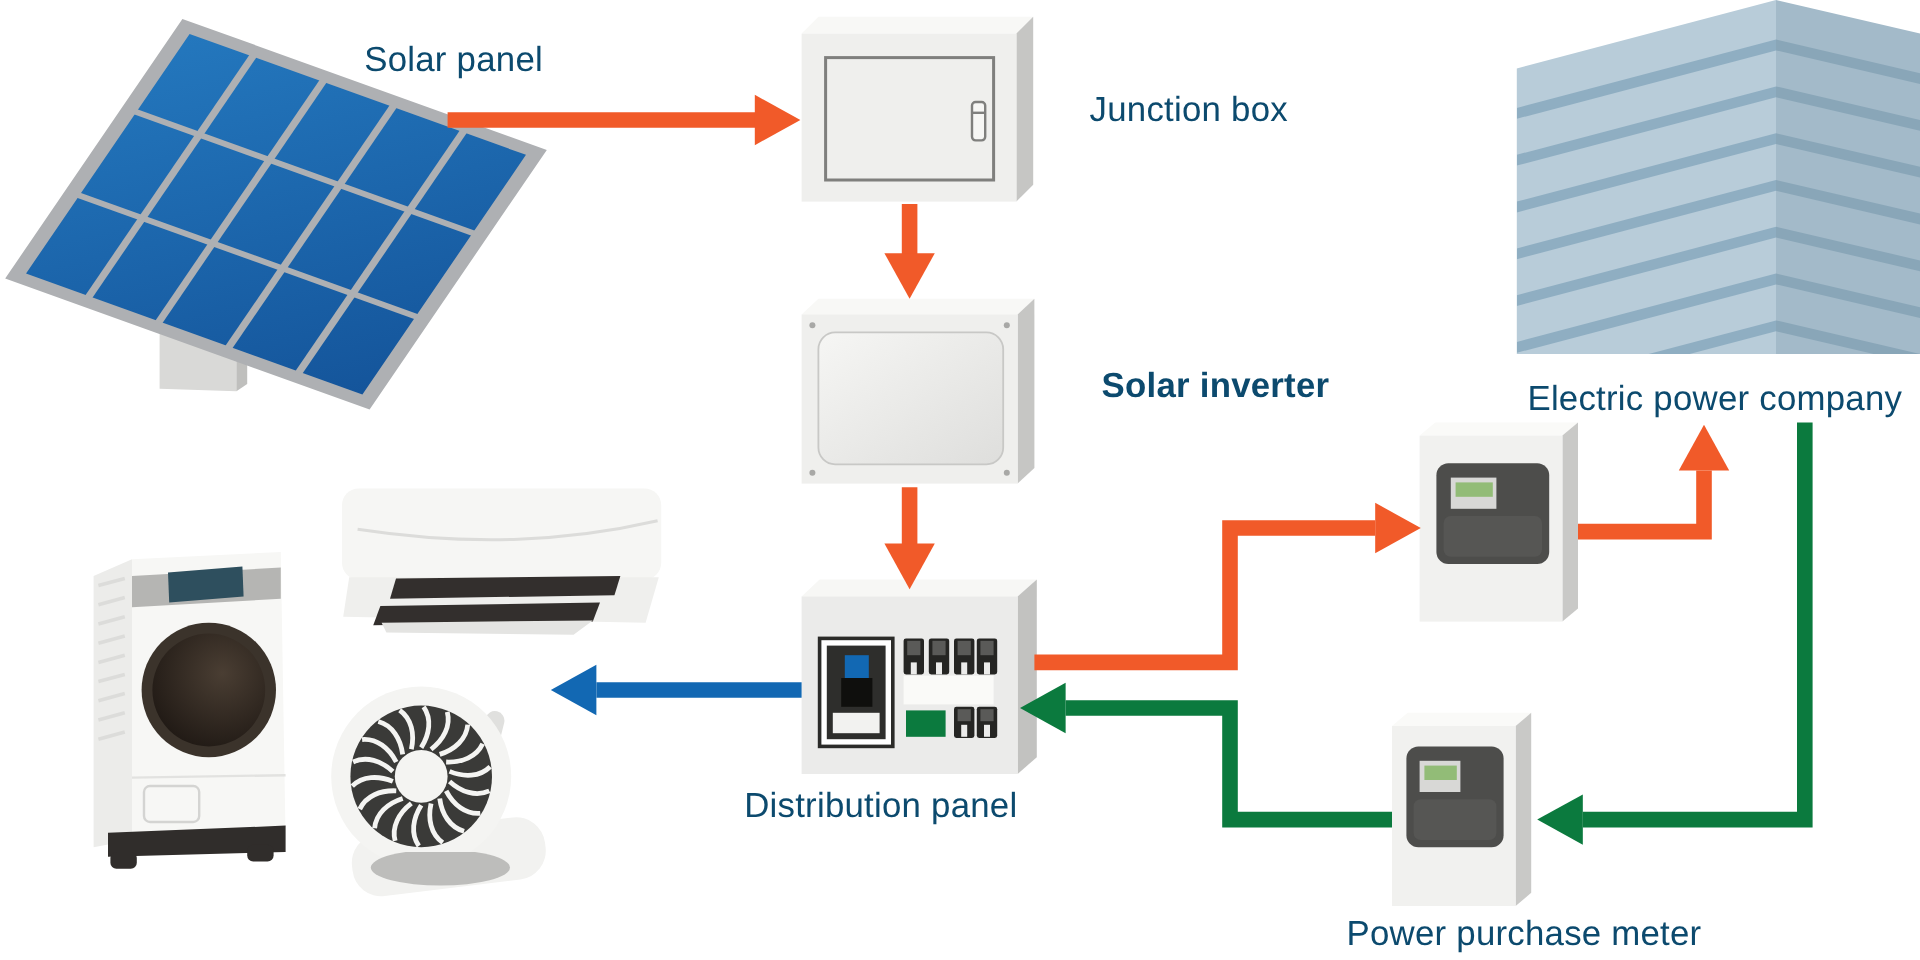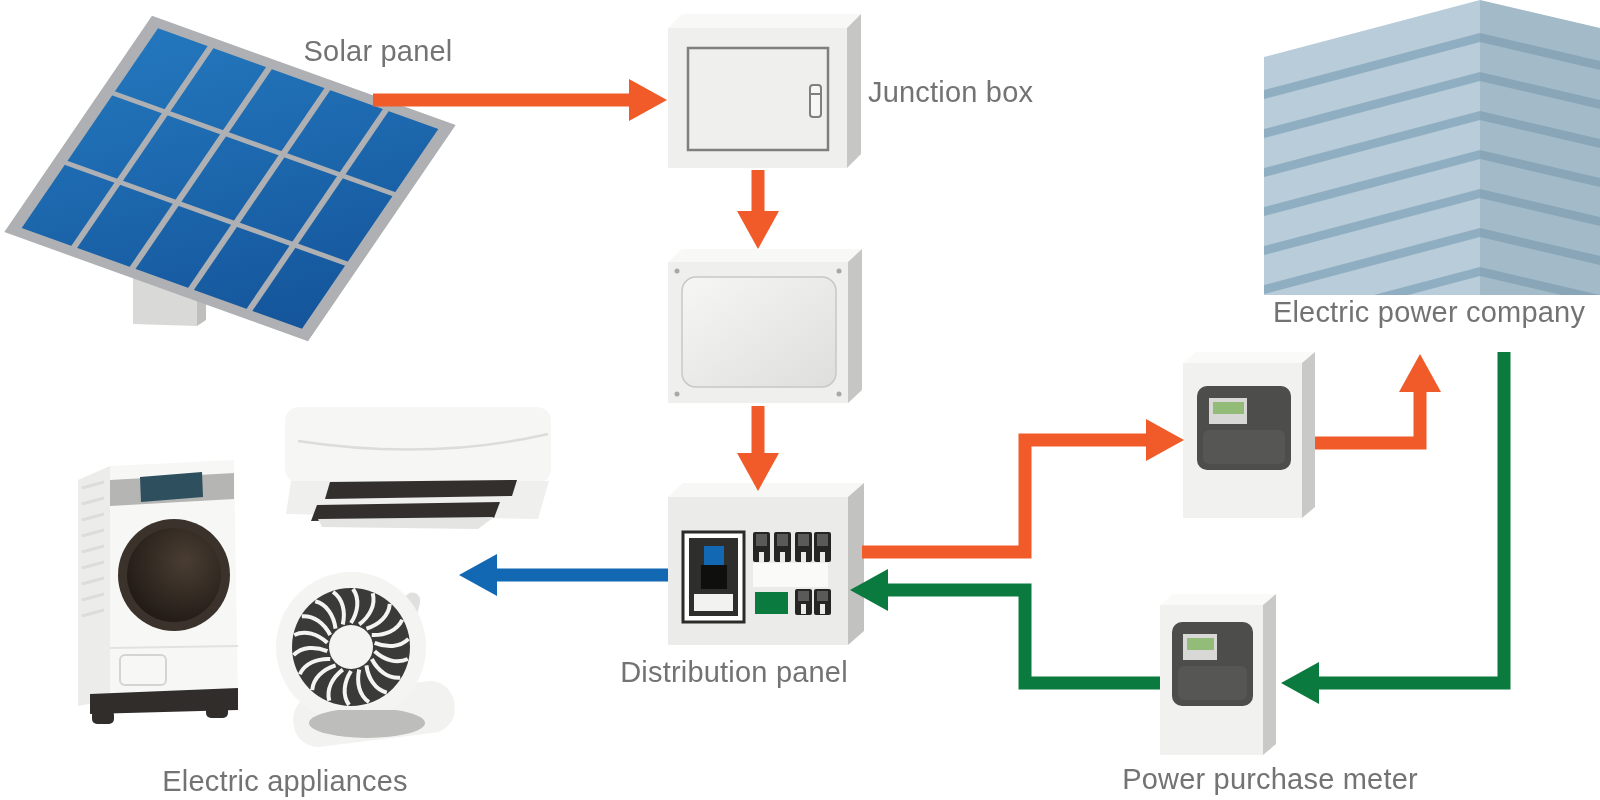--- a/index.html
+++ b/index.html
@@ -3,23 +3,23 @@
 <meta charset="utf-8">
 <style>
   html,body{margin:0;padding:0;background:#ffffff;}
   .canvas{
     position:relative;width:1600px;height:800px;background:#ffffff;overflow:hidden;
     font-family:"Liberation Sans", sans-serif;
   }
   .scene{position:absolute;left:0;top:0;}
   .label{
     position:absolute;transform:translate(-50%,-50%);
-    font-size:29px;color:#737373;white-space:nowrap;letter-spacing:0.2px;
+    font-size:29px;color:#0c4a6e;white-space:nowrap;letter-spacing:0.2px;
   }
-  .label.left{transform:translate(0,-50%);}
+  .label.left{transform:translate(0,-50%);margin-left:40px;}
   .label.bold{font-weight:bold;}
 </style>
 </head>
 <body>
 
 <div class="canvas">
 
 <svg class="scene" width="1600" height="800" viewBox="0 0 1600 800">
   <defs>
     <linearGradient id="cellGrad" x1="0" y1="0" x2="1" y2="1">
@@ -262,18 +262,18 @@
     <polygon points="1281,683 1319,662 1319,704" stroke="none"></polygon>
   </g>
   <g stroke="var(--flow_grid,#0B7A3E)" fill="var(--flow_grid,#0B7A3E)">
     <path d="M1160,683 L1025,683 L1025,590 L888,590" stroke-width="13" fill="none" stroke-linejoin="miter"></path>
     <polygon points="850,590 888,569 888,611" stroke="none"></polygon>
   </g>
 </svg>
 
 <div class="label" style="left:378px;top:51px">Solar panel</div>
 <div class="label left" style="left:868px;top:92px">Junction box</div>
-<div class="label" style="left:1429px;top:312px">Electric power company</div>
+<div class="label left bold" style="left:878px;top:322px">Solar inverter</div>
+<div class="label" style="left:1429px;top:333px">Electric power company</div>
 <div class="label" style="left:734px;top:672px">Distribution panel</div>
 <div class="label" style="left:1270px;top:779px">Power purchase meter</div>
-<div class="label" style="left:285px;top:781px">Electric appliances</div>
 
 </div>
 
 </body></html>

